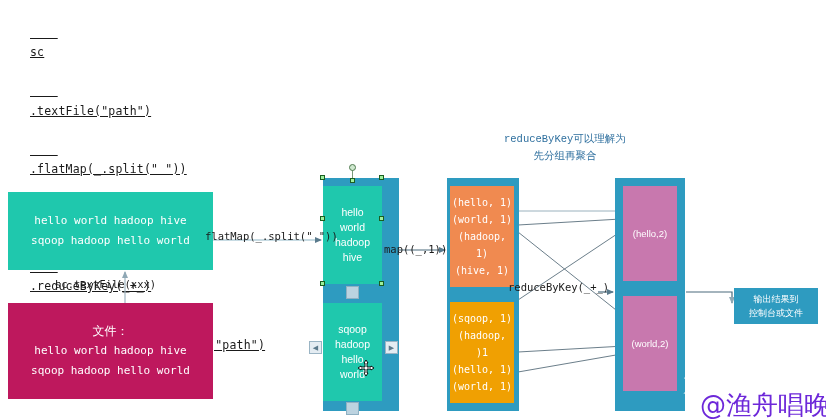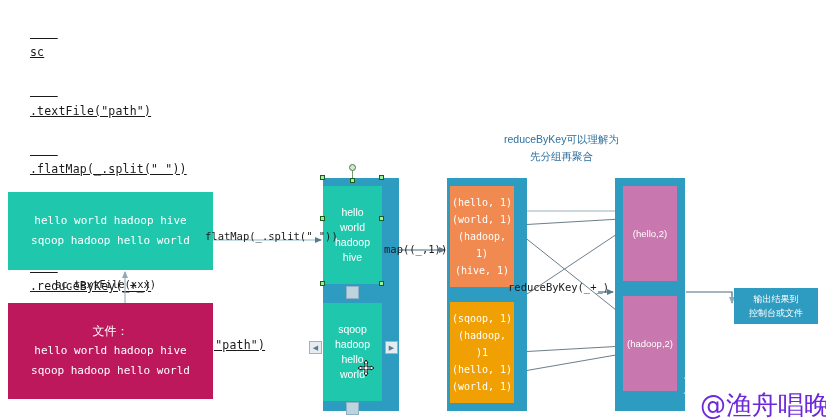--- a/index.html
+++ b/index.html
@@ -50,21 +50,21 @@
                 background:#cfe8cf; border:1px solid #4f7a4f; }
   .rot-stem { position:absolute; width:1px; background:#7a9a7a; }
   .nav-btn { position:absolute; width:13px; height:13px; background:#e4ecf2;
              border:1px solid #9ab4c4; display:flex; align-items:center;
              justify-content:center; font-size:7px; color:#5b7a8c; line-height:1; }
   .inner-btn { position:absolute; width:13px; height:13px; background:#bcd3e0;
                border:1px solid #8fb0c2; }
   .cursor { position:absolute; width:16px; height:16px; }
 
   
-  #col3 { position:absolute; left:447px; top:178px; width:80px; height:233px;
+  #col3 { position:absolute; left:447px; top:178px; width:72px; height:233px;
           background:#2e9bc0; }
   #col3 .cell { position:absolute; left:3px; width:64px; color:#fff;
                 font-size:10px; line-height:17px; text-align:center;
                 display:flex; align-items:center; justify-content:center; }
   #c3a { top:8px; height:101px; background:#f08a50; }
   #c3b { top:124px; height:101px; background:#f0a002; }
 
   
   #col4 { position:absolute; left:615px; top:178px; width:70px; height:233px;
           background:#2e9bc0; }
@@ -82,21 +82,21 @@
 
   
   .lbl { position:absolute; color:#1a1a1a; font-size:10.5px;
          font-family:"DejaVu Sans Mono","Liberation Mono",monospace;
          white-space:nowrap; }
   #lbl-flatmap { left:205px; top:230px; }
   #lbl-map { left:384px; top:243px;text-align:right; }
   #lbl-reduce { left:508px; top:281px; }
   #lbl-textfile { left:55px; top:278px; font-size:10.5px; }
 
-  .note { position:absolute; color:#2e6f9e; font-family:Liberation Sans, sans-serif;
+  .note { position:absolute; color:#2e6f9e; font-family:Liberation Mono, monospace;
           font-size:10.5px; line-height:17px; text-align:center; white-space:nowrap; }
   #note-reduce { left:504px; top:131px; }
 
   
   #wm-zhihu { position:absolute; left:636px; top:366px; color:#ffffff;
               font-family:"DejaVu Sans",sans-serif; font-size:30px;
               font-weight:bold; letter-spacing:1px; line-height:1;margin-left:48px; }
   #wm-user { position:absolute; left:700px; top:392px; color:#6d28d9;
              font-family:"DejaVu Sans",sans-serif; font-size:26px; line-height:1;
              white-space:nowrap; }
@@ -203,21 +203,21 @@
 (hadoop, 1)
 (hive, 1)</div>
     <div class="cell mono" id="c3b" style="white-space:pre-line;">(sqoop, 1)
 (hadoop, )1
 (hello, 1)
 (world, 1)</div>
   </div>
 
   <div id="col4">
     <div class="cell" id="c4a">(hello,2)</div>
-    <div class="cell" id="c4b">(hadoop,2)</div>
+    <div class="cell" id="c4b">(world,2)</div>
   </div>
 
   <div class="box" id="out-box" style="white-space:pre-line;">输出结果到
 控制台或文件</div>
 
   <div class="lbl" id="lbl-flatmap">flatMap(_.split(" "))</div>
   <div class="lbl" id="lbl-map">map((_,1))</div>
   <div class="lbl" id="lbl-reduce">reduceByKey(_+_)</div>
 
   <div class="note" id="note-reduce">

